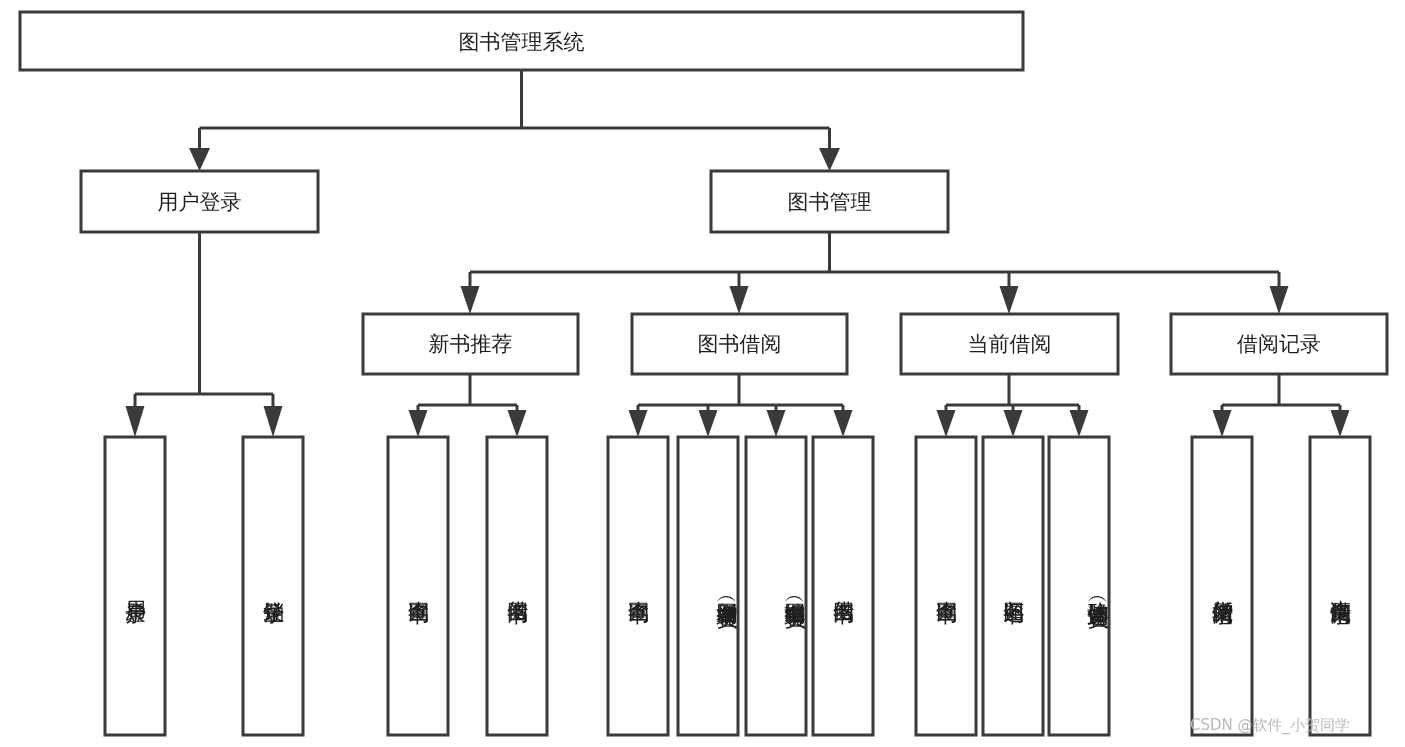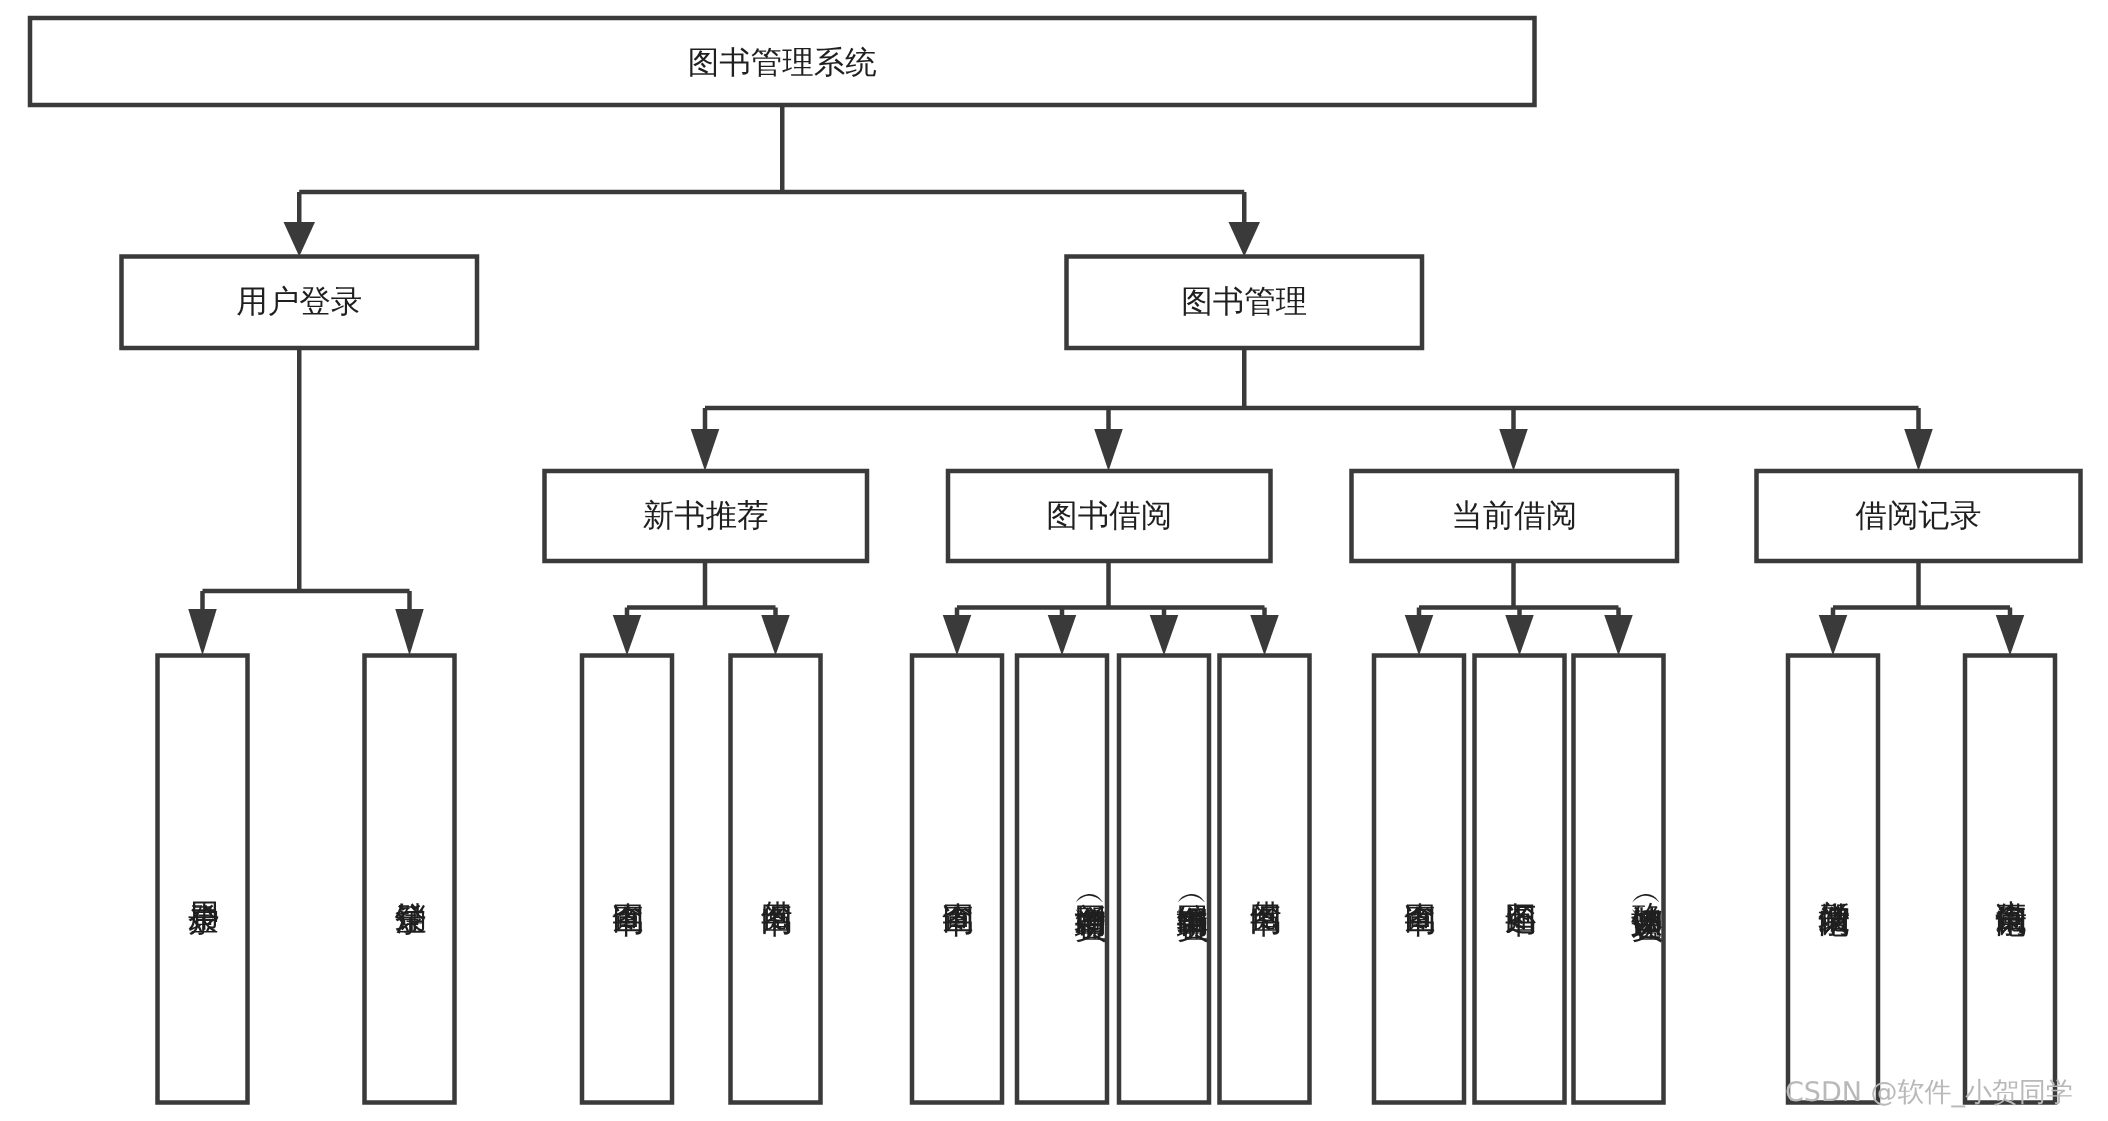--- a/index.html
+++ b/index.html
@@ -63,21 +63,21 @@
     justify-content: center;
     pointer-events: none;
     white-space: nowrap;
   }
   .leaf-label.centered {
     align-items: center;
   }
   .watermark {
     position: absolute;
     font-family: "DejaVu Sans", "Liberation Sans", sans-serif;
-    font-size: 18px;
+    font-size: 15px;
     color: #b9b9b9;
     white-space: nowrap;
   }
 </style>
 </head>
 <body>
 
 <div id="diagram-root">
 
   <svg class="canvas" viewBox="0 0 1405 747">

